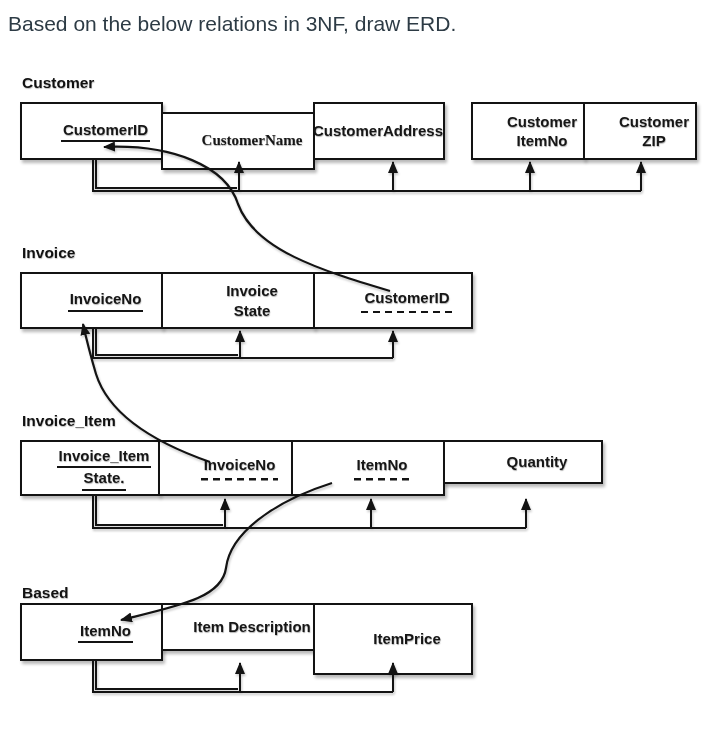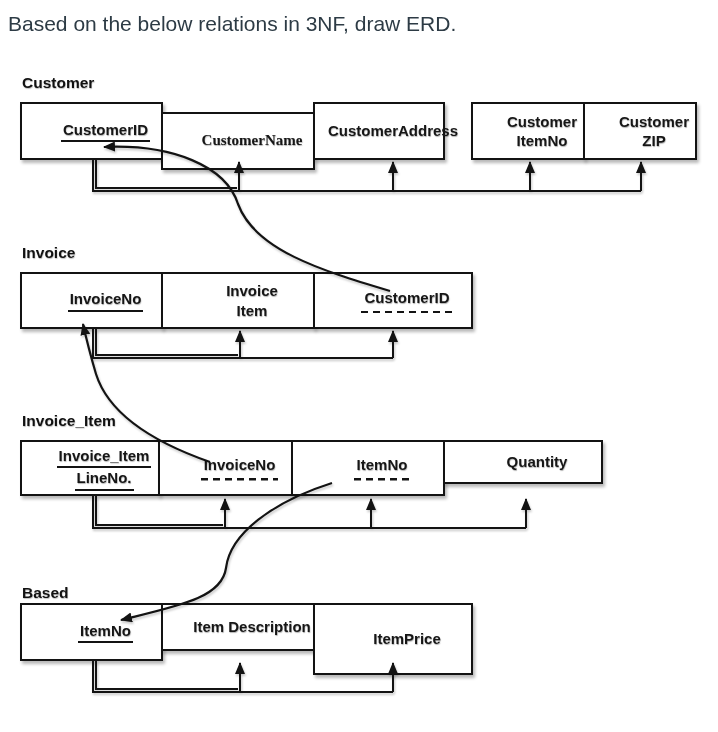--- a/index.html
+++ b/index.html
@@ -50,46 +50,46 @@
     <div class="tbl-label" style="left:22px;top:244px;">Invoice</div>
     <div class="tbl-label" style="left:22px;top:412px;">Invoice_Item</div>
     <div class="tbl-label" style="left:22px;top:584px;">Based</div>
 
     <div class="cell" style="left:20px;top:102px;width:143px;height:58px;">
       <span class="ln" data-underline="solid">CustomerID</span>
     </div>
     <div class="cell" style="left:161px;top:112px;width:154px;height:58px;font-family:Liberation Serif, serif;">
       <span class="ln" data-underline="none">CustomerName</span>
     </div>
-    <div class="cell" style="left:313px;top:102px;width:132px;height:58px;">
+    <div class="cell" style="left:313px;top:102px;width:132px;height:58px;align-items:flex-end;">
       <span class="ln" data-underline="none">CustomerAddress</span>
     </div>
     <div class="cell" style="left:471px;top:102px;width:114px;height:58px;">
       <span class="ln" data-underline="none">Customer</span>
       <span class="ln" data-underline="none">ItemNo</span>
     </div>
     <div class="cell" style="left:583px;top:102px;width:114px;height:58px;">
       <span class="ln" data-underline="none">Customer</span>
       <span class="ln" data-underline="none">ZIP</span>
     </div>
 
     <div class="cell" style="left:20px;top:272px;width:143px;height:57px;">
       <span class="ln" data-underline="solid">InvoiceNo</span>
     </div>
     <div class="cell" style="left:161px;top:272px;width:154px;height:57px;">
       <span class="ln" data-underline="none">Invoice</span>
-      <span class="ln" data-underline="none">Item</span>
+      <span class="ln" data-underline="none">State</span>
     </div>
     <div class="cell" style="left:313px;top:272px;width:160px;height:57px;">
       <span class="ln" data-underline="dashed">CustomerID</span>
     </div>
 
     <div class="cell" style="left:20px;top:440px;width:140px;height:56px;">
       <span class="ln" data-underline="solid">Invoice_Item</span>
-      <span class="ln" data-underline="solid">LineNo.</span>
+      <span class="ln" data-underline="solid">State.</span>
     </div>
     <div class="cell" style="left:158px;top:440px;width:135px;height:56px;">
       <span class="ln" data-underline="dashed">InvoiceNo</span>
     </div>
     <div class="cell" style="left:291px;top:440px;width:154px;height:56px;">
       <span class="ln" data-underline="dashed">ItemNo</span>
     </div>
     <div class="cell" style="left:443px;top:440px;width:160px;height:44px;">
       <span class="ln" data-underline="none">Quantity</span>
     </div>

